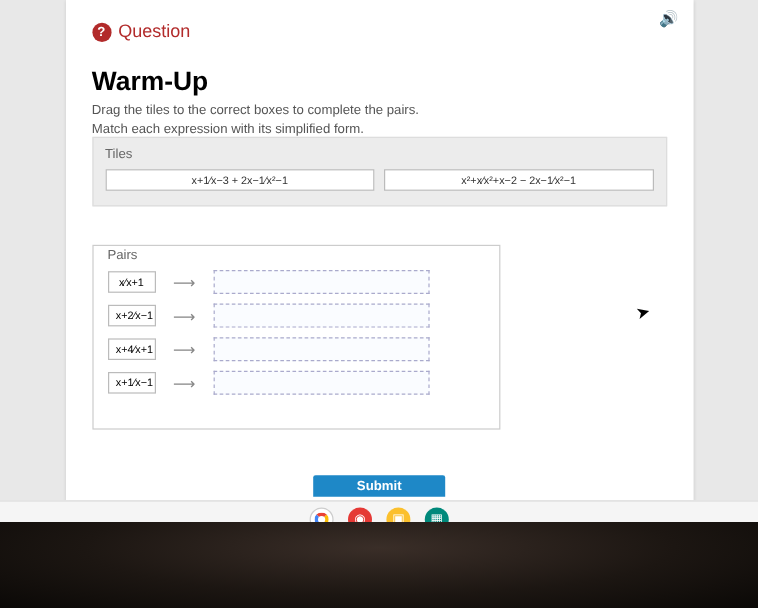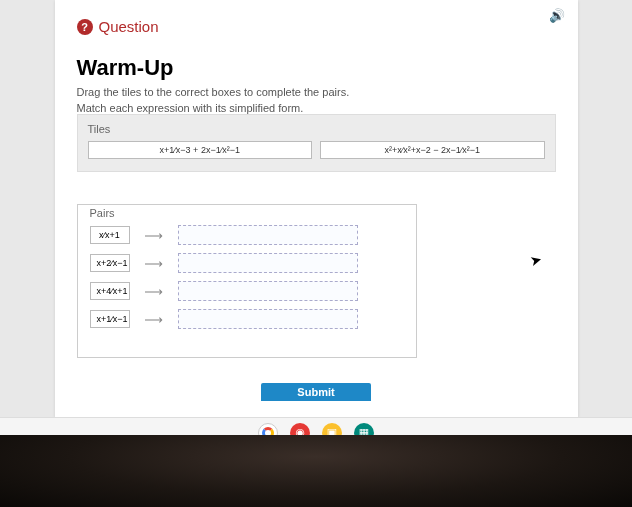--- a/index.html
+++ b/index.html
@@ -119,21 +119,21 @@
     .drop-target {
       border: 1.5px dashed #aac;
       height: 20px;
       width: 180px;
       background: #fafcff;
     }
 
     .submit-bar {
       position: absolute;
       left: 0; right: 0;
-      bottom: 16px;
+      bottom: 3px;
       height: 20px;
       display: flex;
       justify-content: center;
       align-items: flex-end;
     }
     .submit-btn {
       background: #1e88c7;
       color: #fff;
       font-size: 11px;
       font-weight: 600;

